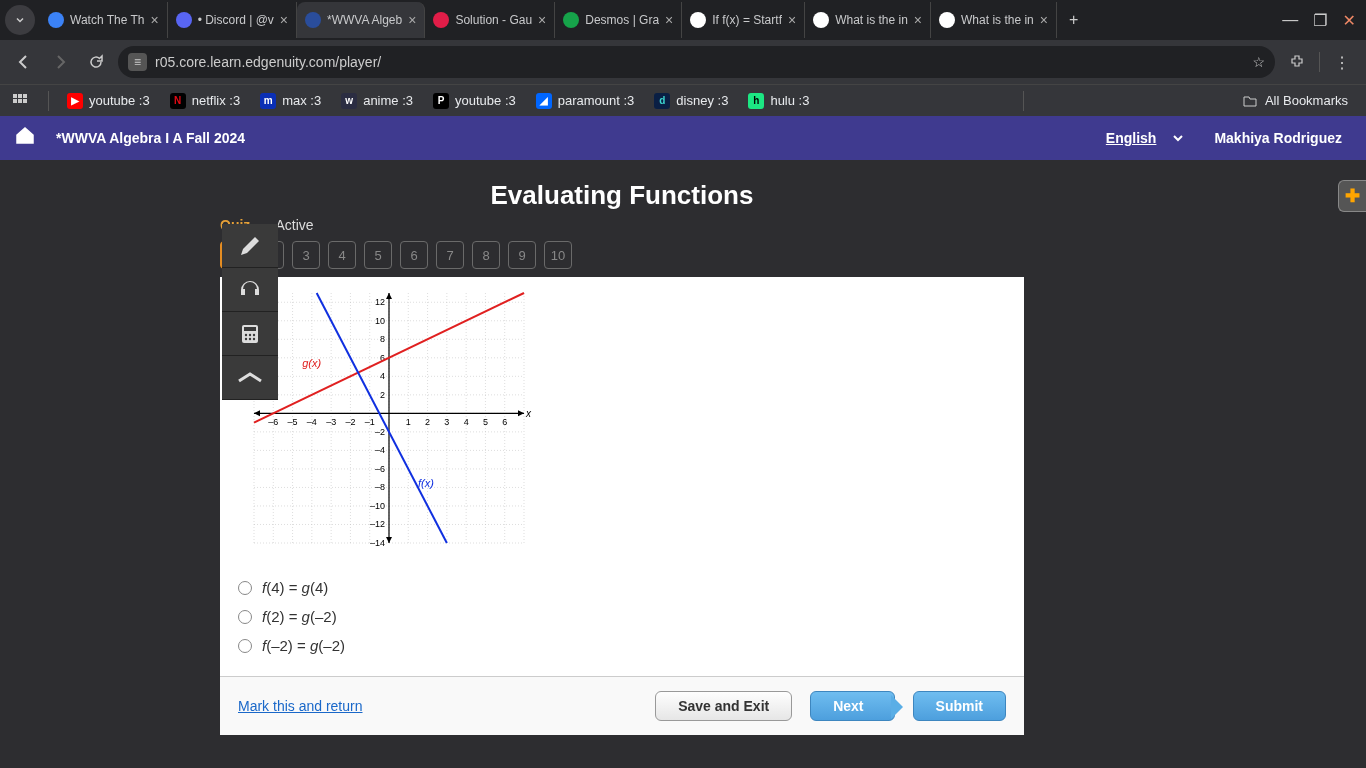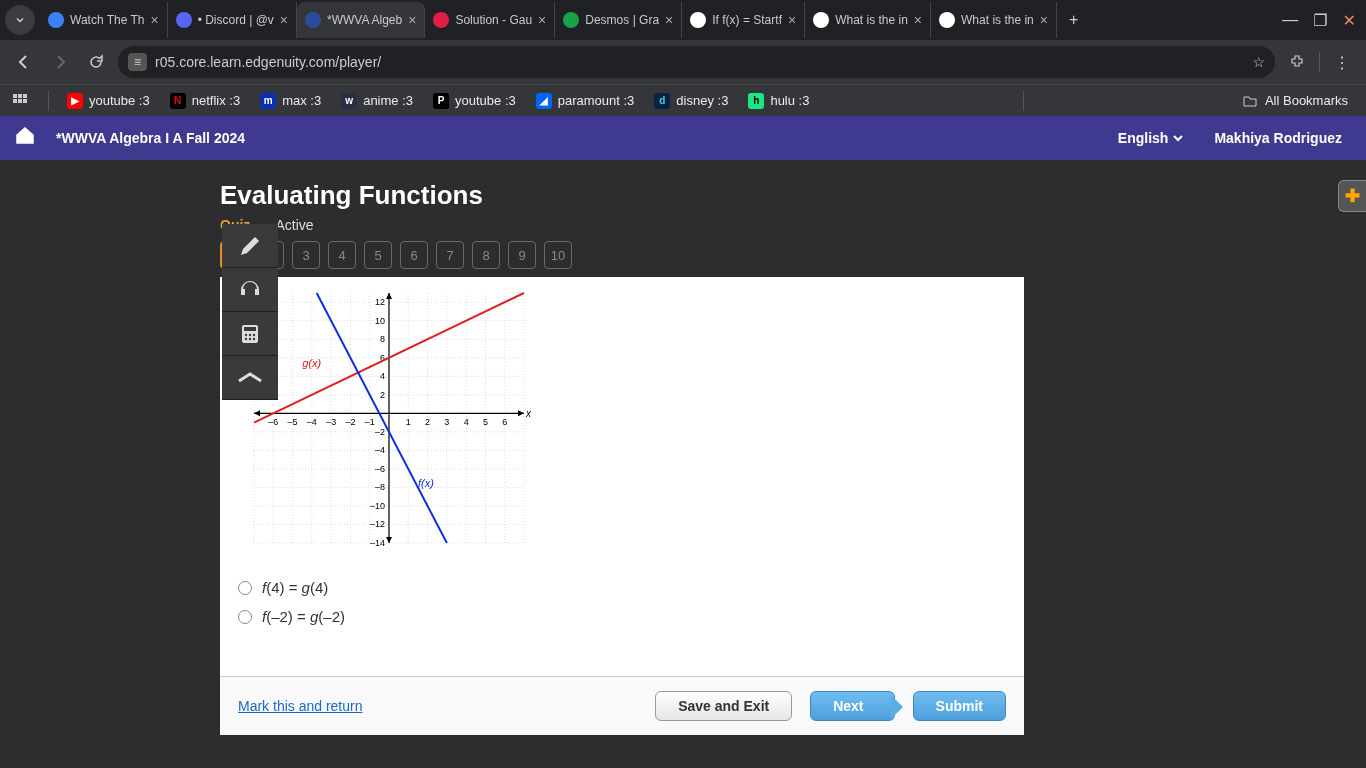--- a/index.html
+++ b/index.html
@@ -27,38 +27,38 @@
   .bookmarks-bar { background: #35363a; height: 32px; display: flex; align-items: center; padding: 0 10px; gap: 4px; font-size: 13px; border-top: 1px solid #444;}
   .bm-apps { width: 20px; height: 20px; display: flex; align-items: center; justify-content: center; margin-right: 8px;}
   .bm-sep { width: 1px; height: 20px; background: #555; margin: 0 6px;}
   .bm-item { display: flex; align-items: center; padding: 4px 8px; color: #e8eaed; gap: 6px; border-radius: 4px;}
   .bm-icon { width: 16px; height: 16px; border-radius: 3px; display: flex; align-items: center; justify-content: center; font-size: 10px; color: white; font-weight: bold;}
   .bm-all { margin-left: auto; display: flex; align-items: center; gap: 8px; color: #e8eaed; padding: 4px 8px;}
   
   
   .course-header { background: #3f3a8f; height: 44px; display: flex; align-items: center; padding: 0 14px; color: white; font-size: 14px; font-weight: bold;}
   .home-btn { width: 28px; height: 28px; margin-right: 14px; }
-  .lang-select { margin-left: auto; display: flex; align-items: center; gap: 4px; padding: 0 20px;}
+  .lang-select { margin-left: auto; display: flex; align-items: center; gap: 16px; padding: 0 20px; text-decoration: underline;}
   .user-name { padding: 0 10px;}
   
   .stage { position: relative; height: 608px; display: flex; flex-direction: column; }
   .content-wrap { flex: 1; display: flex; }
   .side-spacer-left { width: 220px; }
   .side-spacer-right { flex: 1; }
   
   .plus-tab { position: absolute; right: 0; top: 20px; background: #555; border: 1px solid #888; border-right: none; border-radius: 6px 0 0 6px; padding: 4px 6px; color: orange; font-size: 18px; font-weight: bold;}
   
   
   .tools { position: absolute; left: 222px; top: 64px; width: 56px; background: #3a3a3a; }
   .tool { width: 56px; height: 44px; display: flex; align-items: center; justify-content: center; border-bottom: 1px solid #222; color: #ddd;}
   
   
   .quiz-panel { width: 804px; background: #2d2d30; }
   .quiz-header { padding: 20px 0 8px 0; background: transparent; color: white; }
-  .quiz-title-row1 { font-size: 26px; font-weight: bold;}
+  .quiz-title-row1 { font-size: 26px; font-weight: bold; text-align: center;}
   .quiz-title-row2 { margin-top: 6px; font-size: 14px;}
   .quiz-label { color: #e4a038; font-weight: bold; margin-right: 22px;}
   .quiz-status { color: #ddd;}
   
   .qnav-row { display: flex; align-items: center; margin-top: 8px; }
   .qnav { display: flex; gap: 8px;}
   .qnum { width: 28px; height: 28px; border: 1px solid #6a6a6a; border-radius: 4px; display: flex; align-items: center; justify-content: center; color: #888; font-size: 13px;}
   .qnum.active { background: #e58d22; border-color: #e58d22; color: white;}
   .timer-box { margin-left: auto; text-align: center; color: #ddd; font-size: 12px; padding-right: 12px;}
   .timer-val { font-size: 22px;}
@@ -373,20 +373,24 @@
               <text x="173.92857142857142" y="204.44444444444446" font-size="11" font-style="italic" fill="#1030e0">f(x)</text>
             </svg>
         </div>
         <div class="options" id="opts-host">
             <div class="opt-row">
               <div class="opt-radio"></div>
     <span class="opt-text"><span class="it">f</span>(4) = <span class="it">g</span>(4)</span>
             </div>
             <div class="opt-row">
               <div class="opt-radio"></div>
+    <span class="opt-text"><span class="it">f</span>(2) = <span class="it">g</span>(–2)</span>
+            </div>
+            <div class="opt-row">
+              <div class="opt-radio"></div>
     <span class="opt-text"><span class="it">f</span>(–2) = <span class="it">g</span>(–2)</span>
             </div>
           </div>
 
         <div class="quiz-footer">
           <a class="mark-link">Mark this and return</a>
           <div class="foot-spacer"></div>
           <div class="btn btn-save">
               <span>Save and Exit</span>
             </div>

